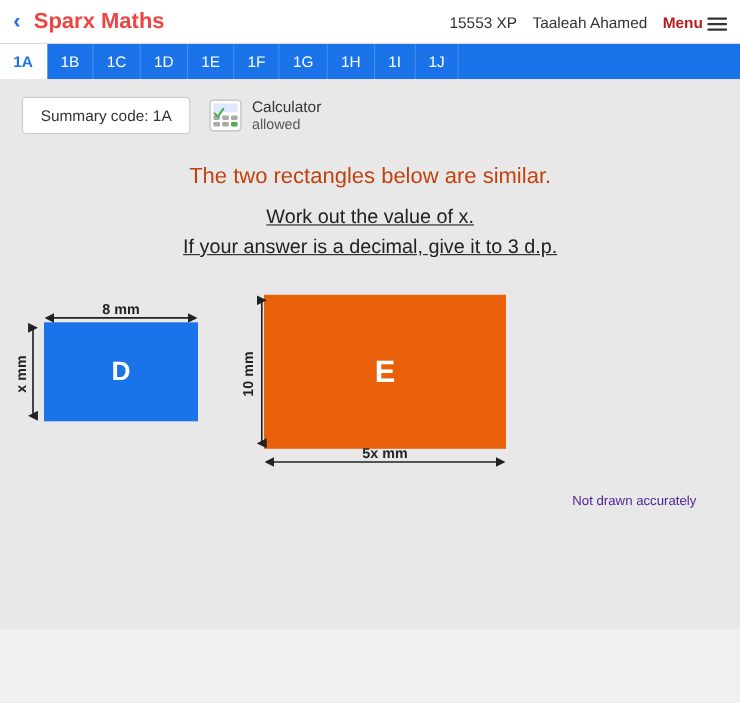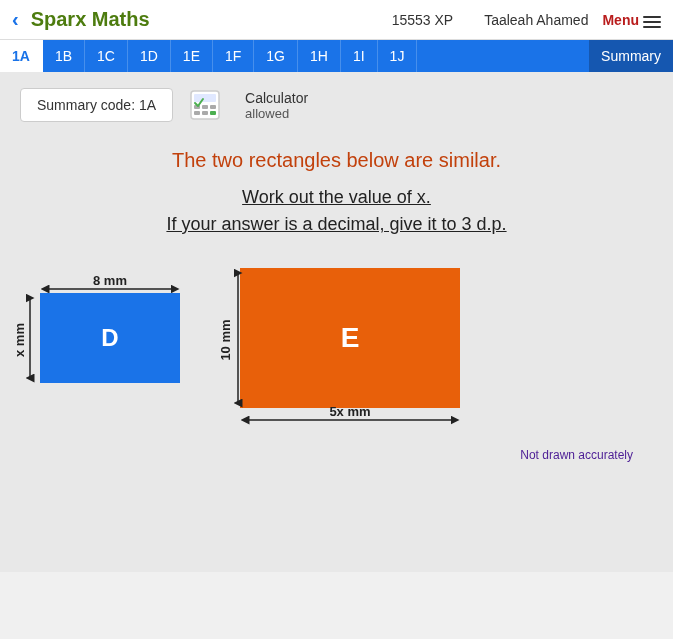--- a/index.html
+++ b/index.html
@@ -22,32 +22,32 @@
     }
     .back-arrow {
       font-size: 20px;
       color: #1a73e8;
       cursor: pointer;
       font-weight: bold;
     }
     .app-title {
       font-size: 20px;
       font-weight: bold;
-      color: #4d7c0f;
+      color: #ef4444;
       margin-right: auto;
     }
     .header-right {
       display: flex;
       align-items: center;
       gap: 14px;
       font-size: 14px;
       color: #333;
     }
     .xp-text { font-weight: 500; }
-    .user-name { font-weight: 500; margin-left: 17px; }
+    .user-name { font-weight: 500; }
     .menu-btn {
       display: flex;
       align-items: flex-end;
       gap: 4px;
       font-weight: bold;
       cursor: pointer;
       color: #b91c1c;
     }
     .menu-lines {
       display: flex;
@@ -105,22 +105,21 @@
       background: white;
       border: 1px solid #ccc;
       padding: 8px 16px;
       border-radius: 4px;
       font-size: 14px;
       font-weight: 500;
       color: #333;
     }
     .calculator-allowed {
       display: flex;
-      align-items: center;
-      gap: 24px;
+      gap: 8px;
       font-size: 14px;
       color: #333;
     }
 
     
     .question-area {
       text-align: center;
       margin-bottom: 30px;
     }
     .question-text {
@@ -242,21 +241,20 @@
   <div class="nav-tab active">1A</div>
   <div class="nav-tab">1B</div>
   <div class="nav-tab">1C</div>
   <div class="nav-tab">1D</div>
   <div class="nav-tab">1E</div>
   <div class="nav-tab">1F</div>
   <div class="nav-tab">1G</div>
   <div class="nav-tab">1H</div>
   <div class="nav-tab">1I</div>
   <div class="nav-tab">1J</div>
-  <div class="nav-tab summary">Summary</div>
 </div>
 
 <div class="content">
 
   <div class="bookwork-bar">
     <div class="bookwork-code">Summary code: 1A</div>
     <div class="calculator-allowed">
 
       <svg width="32" height="32" viewBox="0 0 32 32">
         <rect x="2" y="2" width="28" height="28" rx="3" fill="white" stroke="#ccc" stroke-width="1.5"></rect>

